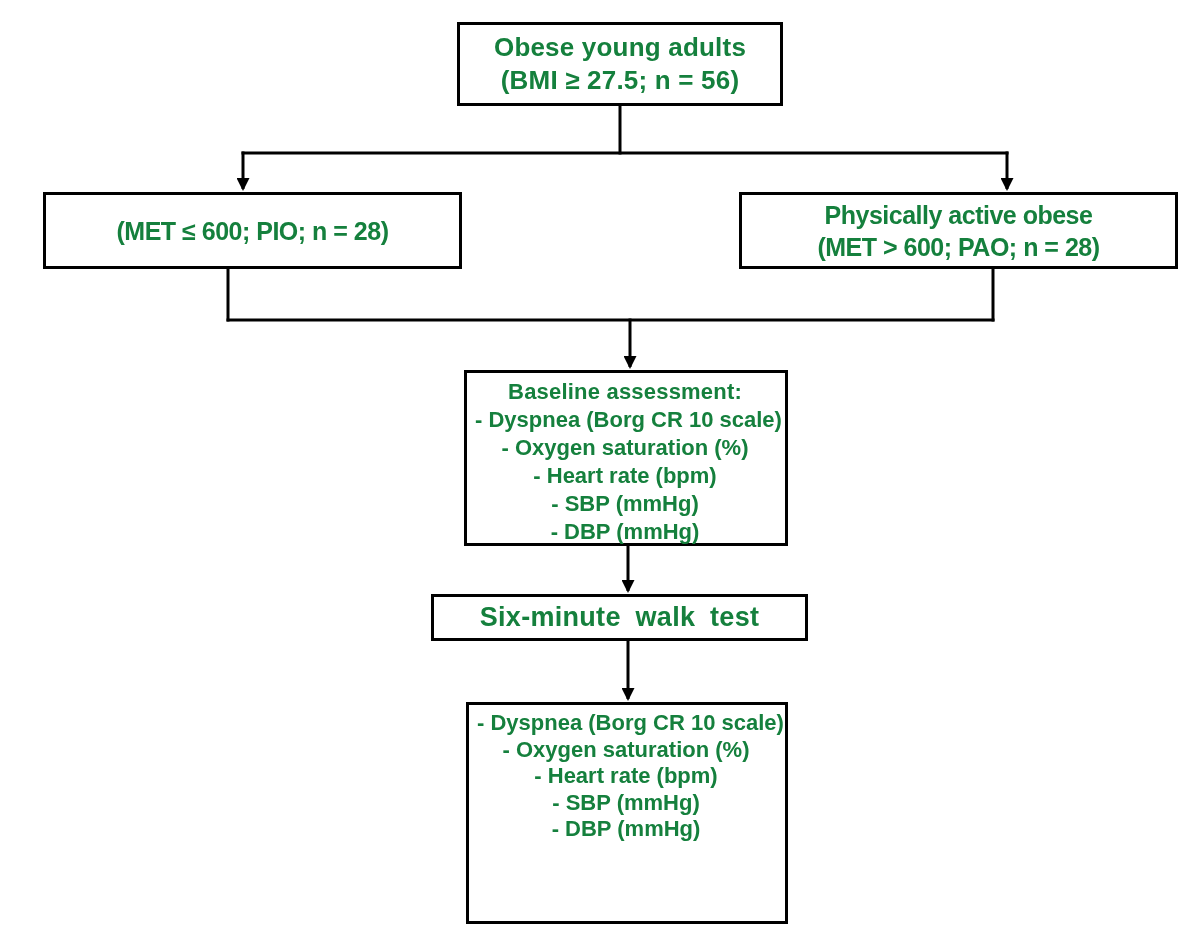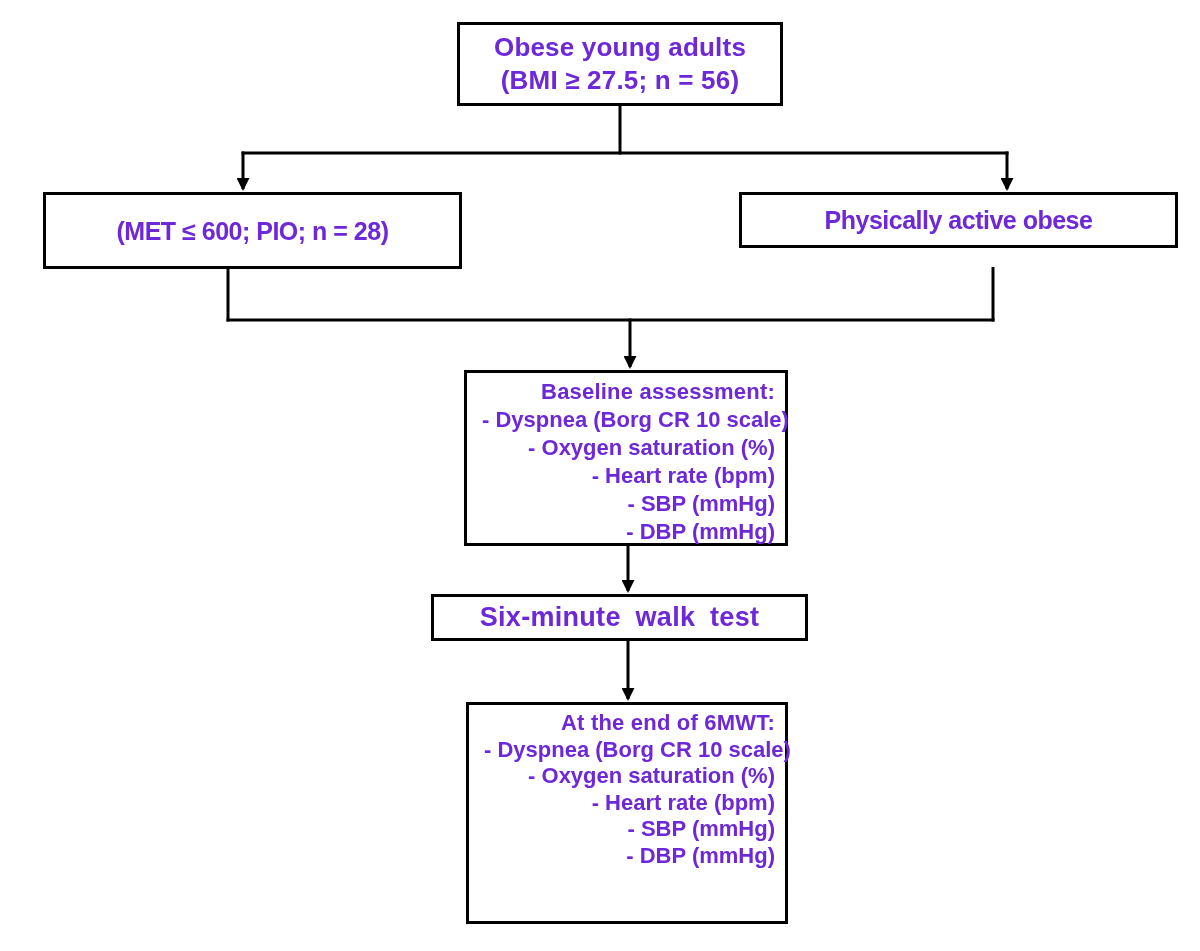--- a/index.html
+++ b/index.html
@@ -6,21 +6,21 @@
     margin: 0;
     padding: 0;
     background: #ffffff;
   }
   #canvas {
     position: relative;
     width: 1200px;
     height: 951px;
     background: #ffffff;
     font-family: "Liberation Sans", sans-serif;
-    color: #6d28d9;
+    color: #15803d;
     overflow: hidden;
   }
   #connectors {
     position: absolute;
     left: 0;
     top: 0;
     width: 1200px;
     height: 951px;
     pointer-events: none;
   }
@@ -40,30 +40,30 @@
   }
   .node-top {
     left: 457px; top: 22px; width: 326px; height: 84px;
     font-size: 26px; line-height: 33px; letter-spacing: 0.2px;
   }
   .node-left {
     left: 43px; top: 192px; width: 419px; height: 77px;
     font-size: 25px; line-height: 32px; letter-spacing: -0.5px;
   }
   .node-right {
-    left: 739px; top: 192px; width: 439px; height: 56px;
+    left: 739px; top: 192px; width: 439px; height: 77px;
     font-size: 25px; line-height: 32px; letter-spacing: -0.5px;
   }
   .node-walk {
     left: 431px; top: 594px; width: 377px; height: 47px;
     font-size: 27px; line-height: 41px; word-spacing: 7px; letter-spacing: 0.3px;
   }
   .list-node {
-    padding: 5px 10px 4px 15px;
-    text-align: right;
+    padding: 5px 10px 4px 8px;
+    text-align: center;
   }
   .node-baseline {
     left: 464px; top: 370px; width: 324px; height: 176px;
     font-size: 22px; line-height: 28px;
   }
   .node-end {
     left: 466px; top: 702px; width: 322px; height: 222px;
     font-size: 22px; line-height: 26.5px;
   }
   .list-title {
@@ -108,37 +108,37 @@
     <div>Obese young adults</div>
     <div>(BMI ≥ 27.5; n = 56)</div>
   </div>
 
   <div class="node center-node node-left">
     <div>(MET ≤ 600; PIO; n = 28)</div>
   </div>
 
   <div class="node center-node node-right">
     <div>Physically active obese</div>
+    <div>(MET &gt; 600; PAO; n = 28)</div>
   </div>
 
   <div class="node list-node node-baseline">
     <div class="list-title">Baseline assessment:</div>
     <div class="item">- Dyspnea (Borg CR 10 scale)</div>
     <div class="item">- Oxygen saturation (%)</div>
     <div class="item">- Heart rate (bpm)</div>
     <div class="item">- SBP (mmHg)</div>
     <div class="item">- DBP (mmHg)</div>
   </div>
 
   <div class="node center-node node-walk">
     <div>Six-minute walk test</div>
   </div>
 
   <div class="node list-node node-end">
-    <div class="list-title">At the end of 6MWT:</div>
     <div class="item">- Dyspnea (Borg CR 10 scale)</div>
     <div class="item">- Oxygen saturation (%)</div>
     <div class="item">- Heart rate (bpm)</div>
     <div class="item">- SBP (mmHg)</div>
     <div class="item">- DBP (mmHg)</div>
   </div>
 
 </div>
 
 </body></html>

